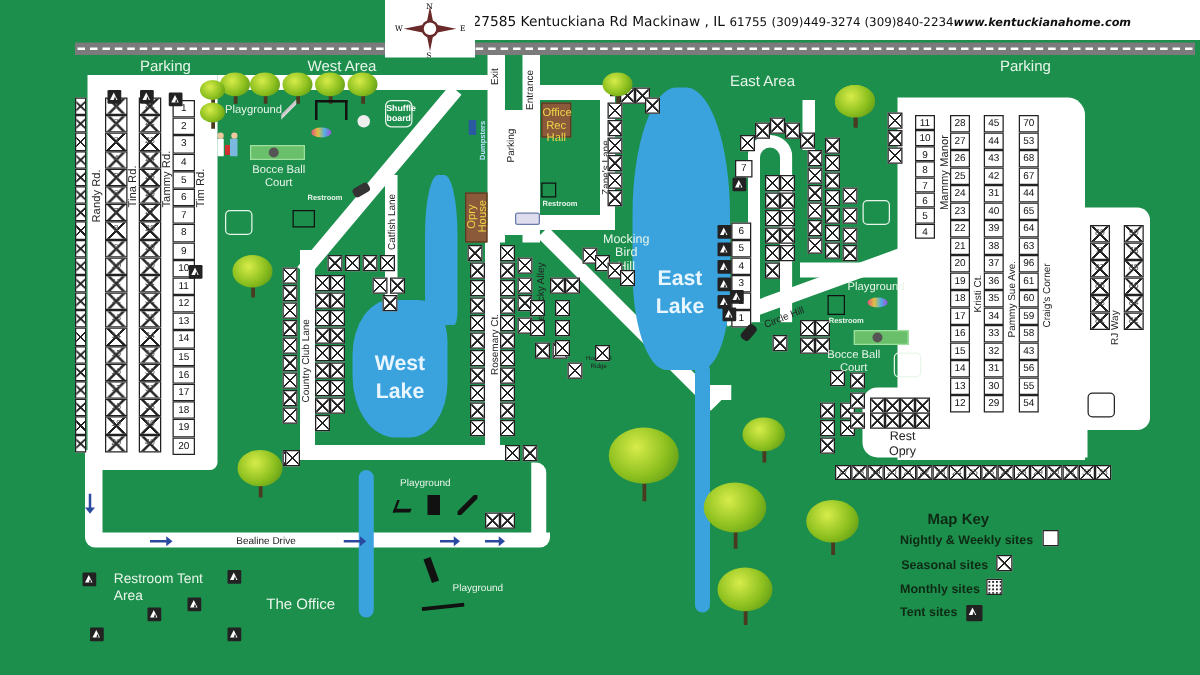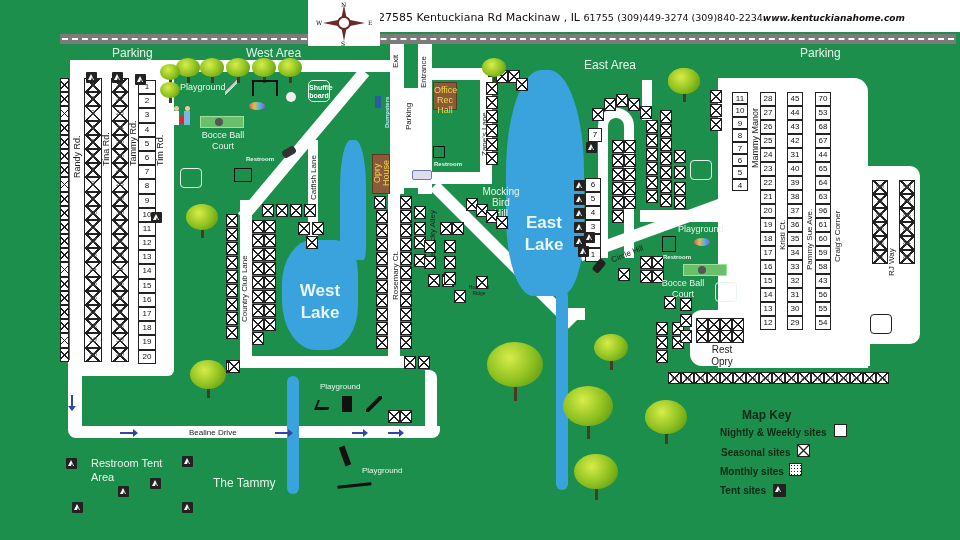--- a/index.html
+++ b/index.html
@@ -139,21 +139,21 @@
       <div>Hill</div>
   </div>
   <div style="position:absolute;left:464px;top:284px;color:#222;font-size:5px;text-align:center;width:30px;">
     <div>Hoot Owl</div>
       <div>Ridge</div>
   </div>
   <div style="position:absolute;left:91px;top:456px;color:#e9f5ea;font-size:11px;line-height:14px;">
     <div>Restroom Tent</div>
       <div>Area</div>
   </div>
-  <div class="label-w" style="left:213px;top:476px;font-size:12px;">The Tammy</div>
+  <div class="label-w" style="left:213px;top:476px;font-size:12px;">The Office</div>
   <div style="position:absolute;left:700px;top:344px;color:#222;font-size:10px;text-align:center;width:44px;line-height:12px;">
     <div>Rest</div>
       <div>Opry</div>
   </div>
 
   <div class="label-d rot" style="left:72px;top:178px;font-size:9px;">Randy Rd.</div>
   <div class="label-d rot" style="left:101px;top:166px;font-size:9px;">Tina Rd.</div>
   <div class="label-d rot" style="left:128px;top:166px;font-size:9px;">Tammy Rd.</div>
   <div class="label-d rot" style="left:155px;top:166px;font-size:9px;">Tim Rd.</div>
   <div class="label-d rot" style="left:240px;top:322px;font-size:8px;">Country Club Lane</div>

